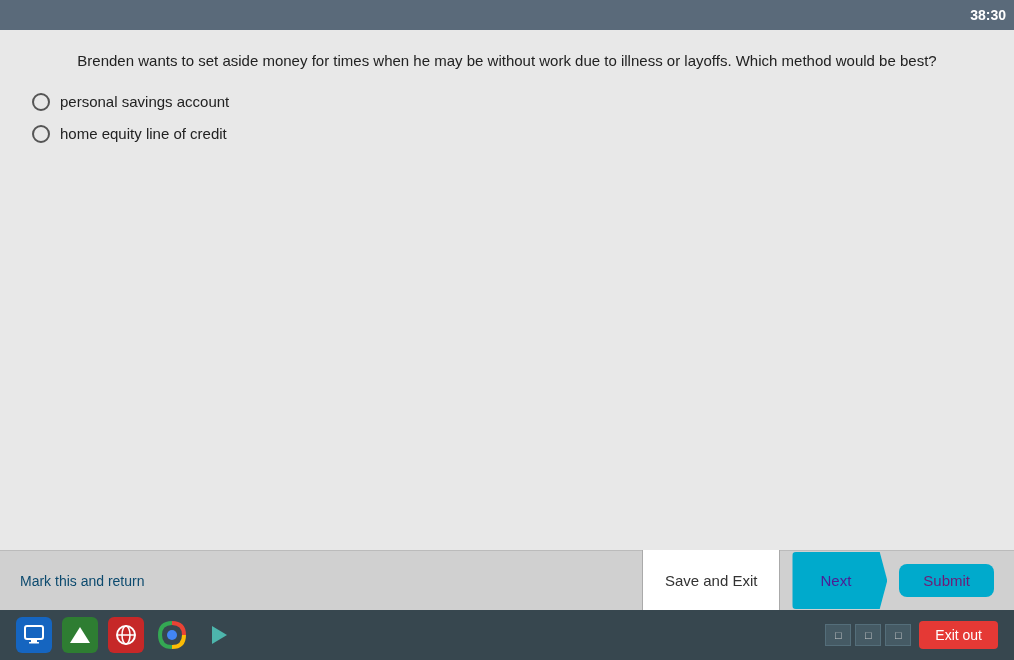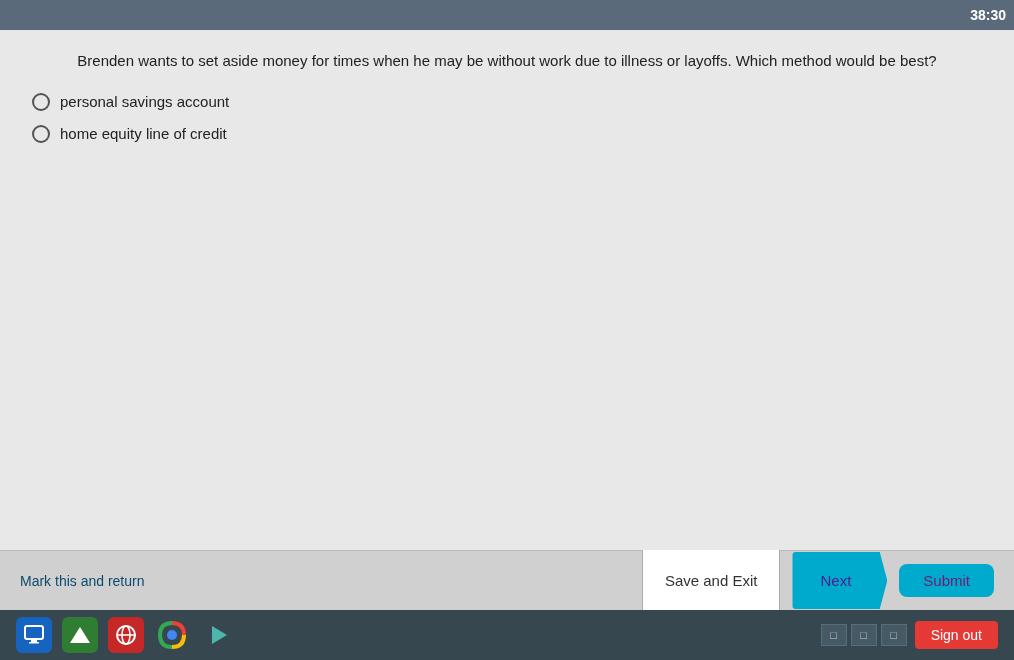--- a/index.html
+++ b/index.html
@@ -311,15 +311,15 @@
       </svg>
     </div>
   </div>
 
   <div class="taskbar-right">
     <div class="taskbar-sys-icons">
       <div class="sys-icon">□</div>
       <div class="sys-icon">□</div>
       <div class="sys-icon">□</div>
     </div>
-    <button class="sign-out-btn">Sign out</button>
+    <button class="sign-out-btn">Exit out</button>
   </div>
 </div>
 
 </body></html>

